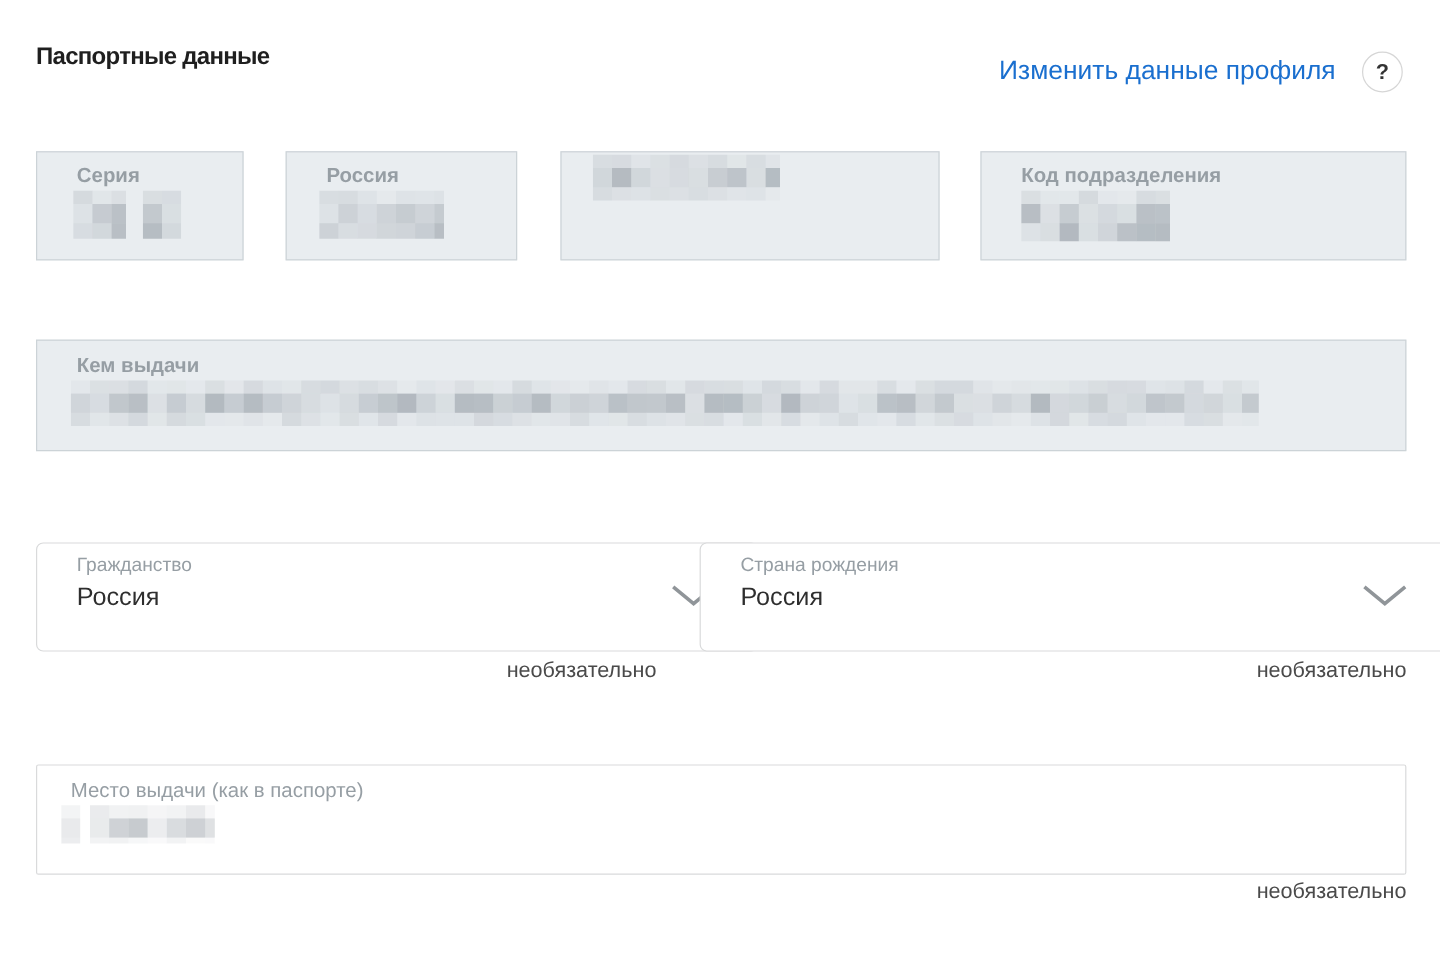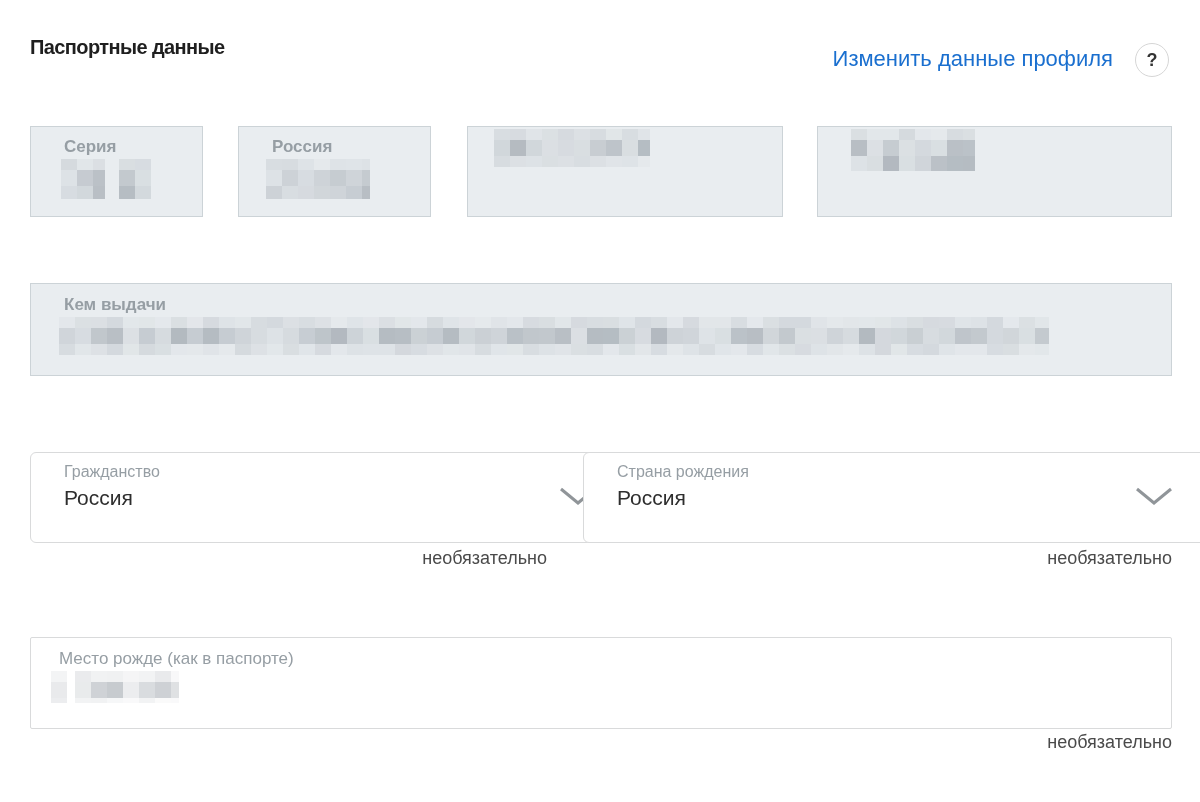--- a/index.html
+++ b/index.html
@@ -157,20 +157,21 @@
             <i style="background: rgba(100, 111, 122, 0.094);"></i>
             <i style="background: rgba(100, 111, 122, 0.067);"></i>
             <i style="background: rgba(100, 111, 122, 0.08);"></i>
             <i style="background: rgba(100, 111, 122, 0.027);"></i>
           </div>
         </span>
     </div>
   </div>
 
   <div class="gfield" style="left:817px; top:126px; width:355px; height:91px;">
+    <div class="f-label">Код подразделения</div>
     <div class="value-row" style="margin-left:33px;">
       <span class="pix" style="width:124px;height:42px;">
           <div class="pix-grid" style="width: 128px;">
             <i style="background: rgba(100, 111, 122, 0.11);"></i>
             <i style="background: rgba(100, 111, 122, 0.043);"></i>
             <i style="background: rgba(100, 111, 122, 0.043);"></i>
             <i style="background: rgba(100, 111, 122, 0.15);"></i>
             <i style="background: rgba(100, 111, 122, 0.04);"></i>
             <i style="background: rgba(100, 111, 122, 0.027);"></i>
             <i style="background: rgba(100, 111, 122, 0.133);"></i>
@@ -404,21 +405,21 @@
   <div class="wfield dropdown" style="left:583px; top:452px; width:625px; height:91px;">
     <div class="f-label">Страна рождения</div>
     <div class="dd-value">Россия</div>
     <svg class="chevron" width="38" height="19" viewBox="0 0 38 19">
       <path d="M2 2 L19 16 L36 2" fill="none" stroke="#909599" stroke-width="3"></path>
     </svg>
   </div>
   <div class="optional-note" style="top:548px; right:28px;">необязательно</div>
 
   <div class="wfield" style="left:30px; top:637px; width:1142px; height:92px; border-radius:2px;">
-    <div class="f-label" style="padding-top:11px; padding-left:28px;">Место рожде (как в паспорте)</div>
+    <div class="f-label" style="padding-top:11px; padding-left:28px;">Место выдачи (как в паспорте)</div>
     <div class="value-row" style="margin-left:20px; gap:8px;">
       <span class="pix" style="width:16px;height:32px;">
           <div class="pix-grid" style="width: 16px;">
             <i style="background: rgba(100, 111, 122, 0.075);"></i>
             <i style="background: rgba(100, 111, 122, 0.145);"></i>
             <i style="background: rgba(100, 111, 122, 0.12);"></i>
           </div>
         </span>
       <span class="pix" style="width:104px;height:32px;">
           <div class="pix-grid" style="width: 112px;">

